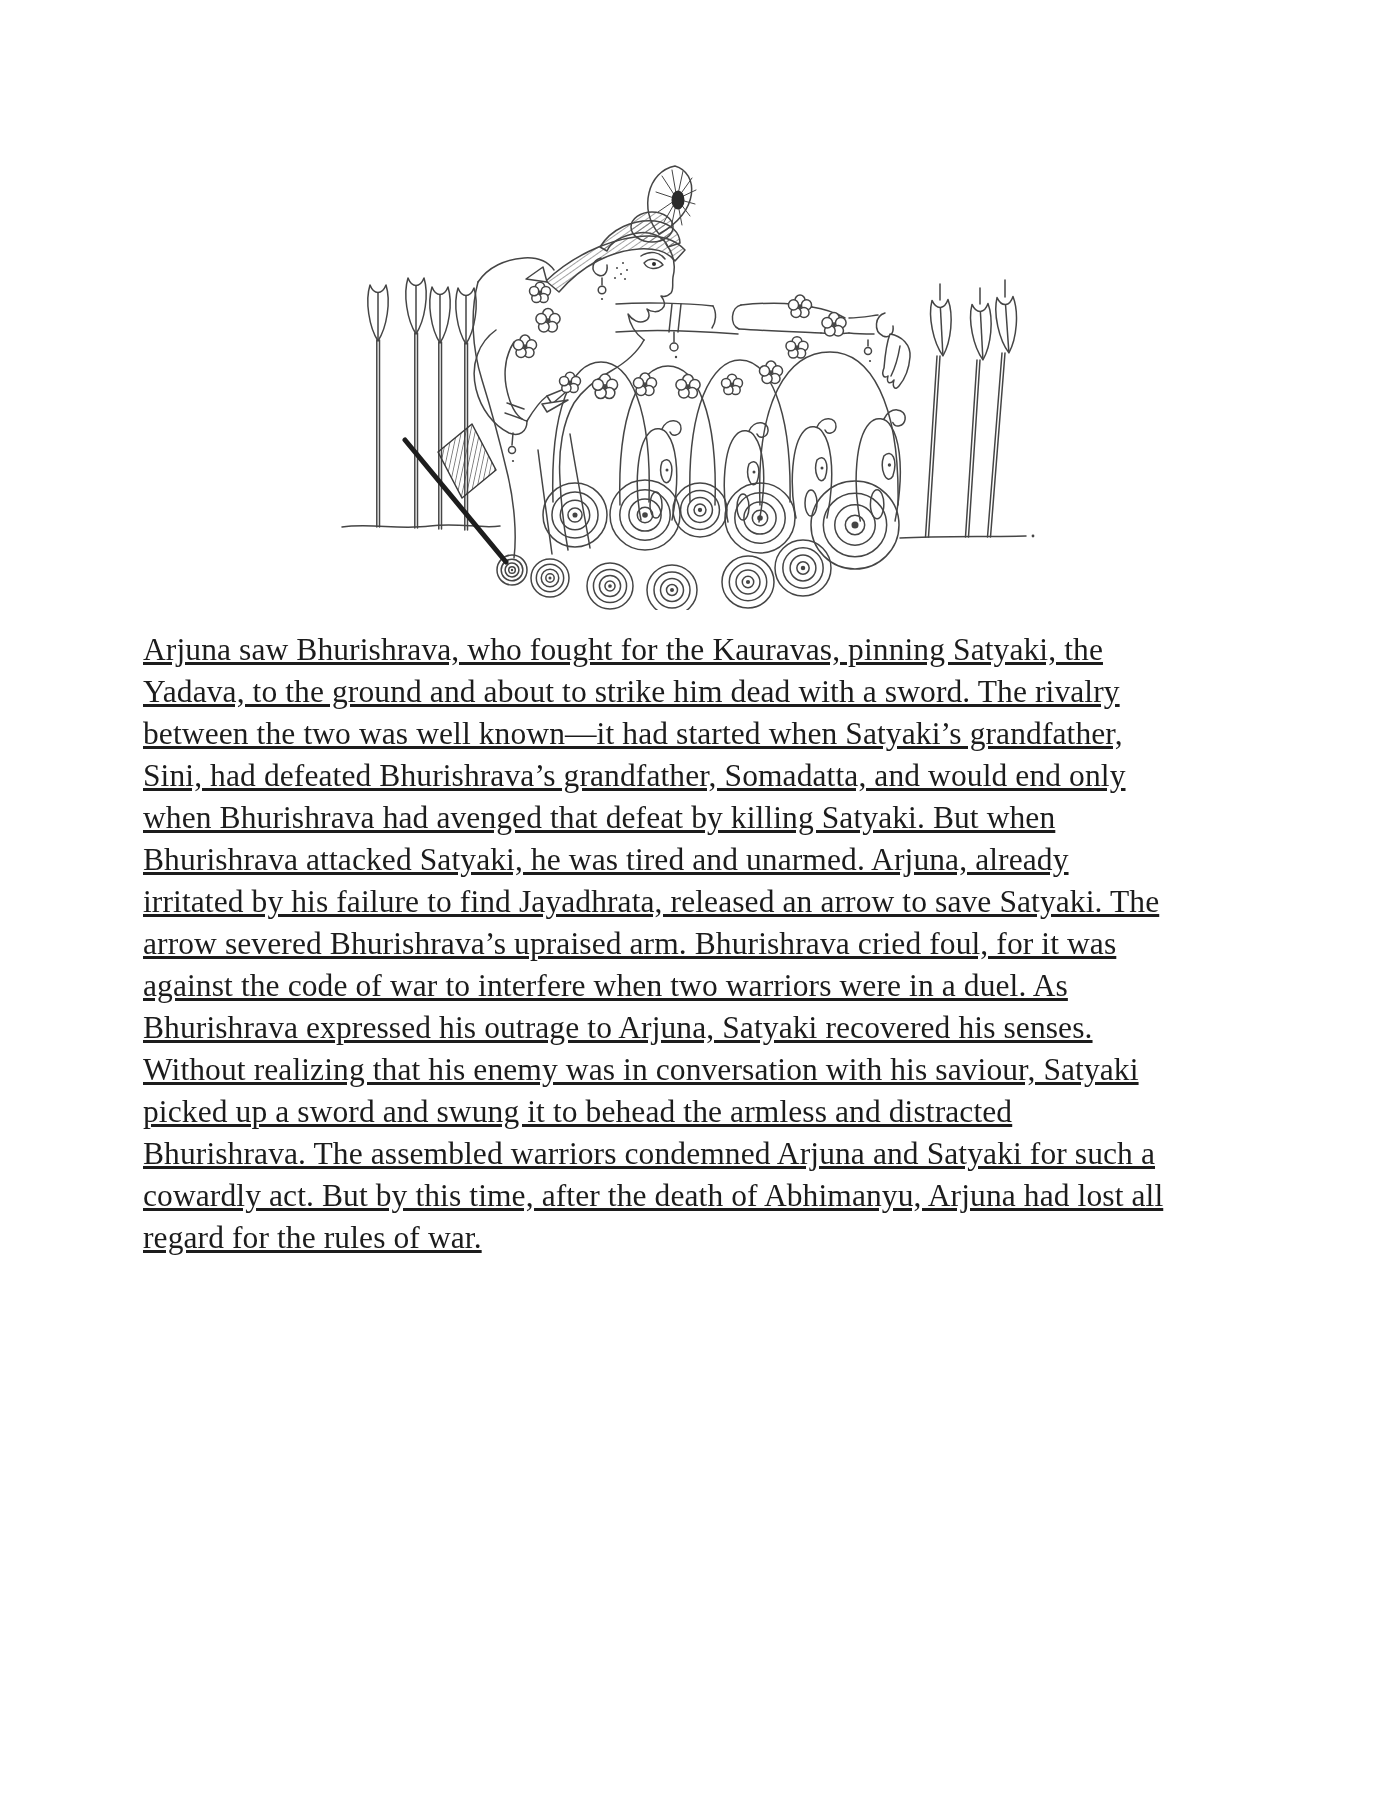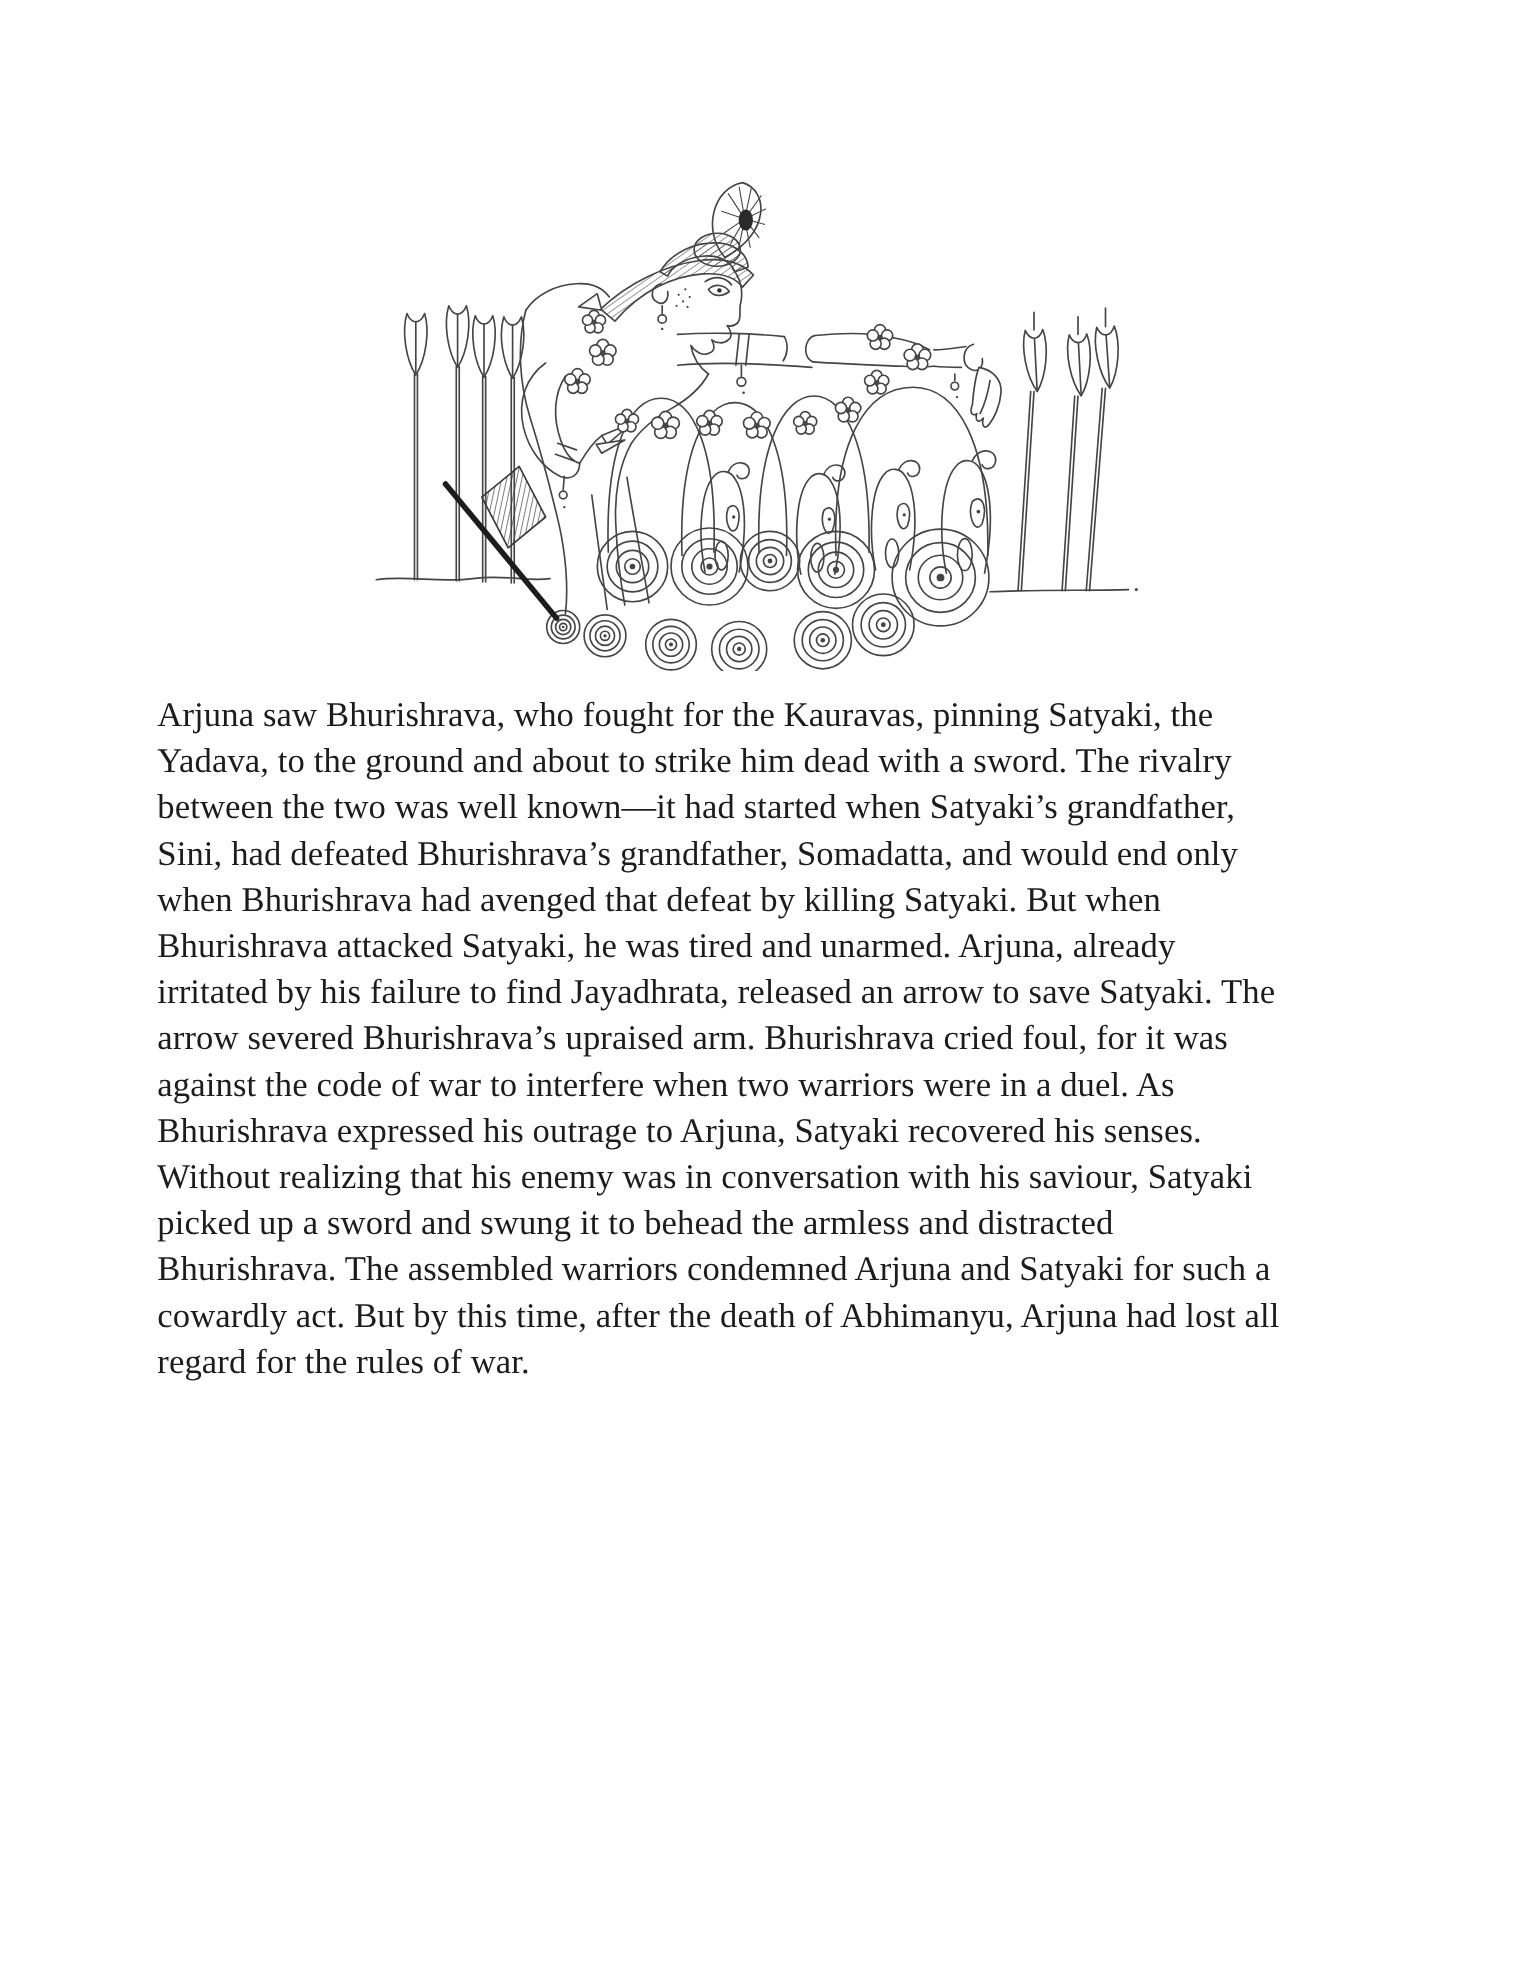--- a/index.html
+++ b/index.html
@@ -23,20 +23,21 @@
     position: absolute;
     left: 143px; top: 629px;
     width: 1240px;
     margin: 0;
     font-family: "Liberation Serif", serif;
     font-size: 31.5px;
     line-height: 42px;
     color: #1c1c1c;
     white-space: pre-line;
     letter-spacing: 0.1px;
+    text-decoration: underline;
   }
 </style>
 </head>
 <body>
 
 <div class="page">
 
   <svg class="illustration" viewBox="0 0 740 460" role="img" aria-label="Line drawing of a hunched warrior with a peacock-feather headdress whose outstretched arm is severed, above four stylized chariot horses standing on swirling spirals, with arrows planted upright in the ground on either side and a dark broken arrow fallen diagonally">
     <defs>
       <pattern id="hatch" patternUnits="userSpaceOnUse" width="5" height="5" patternTransform="rotate(55)">

